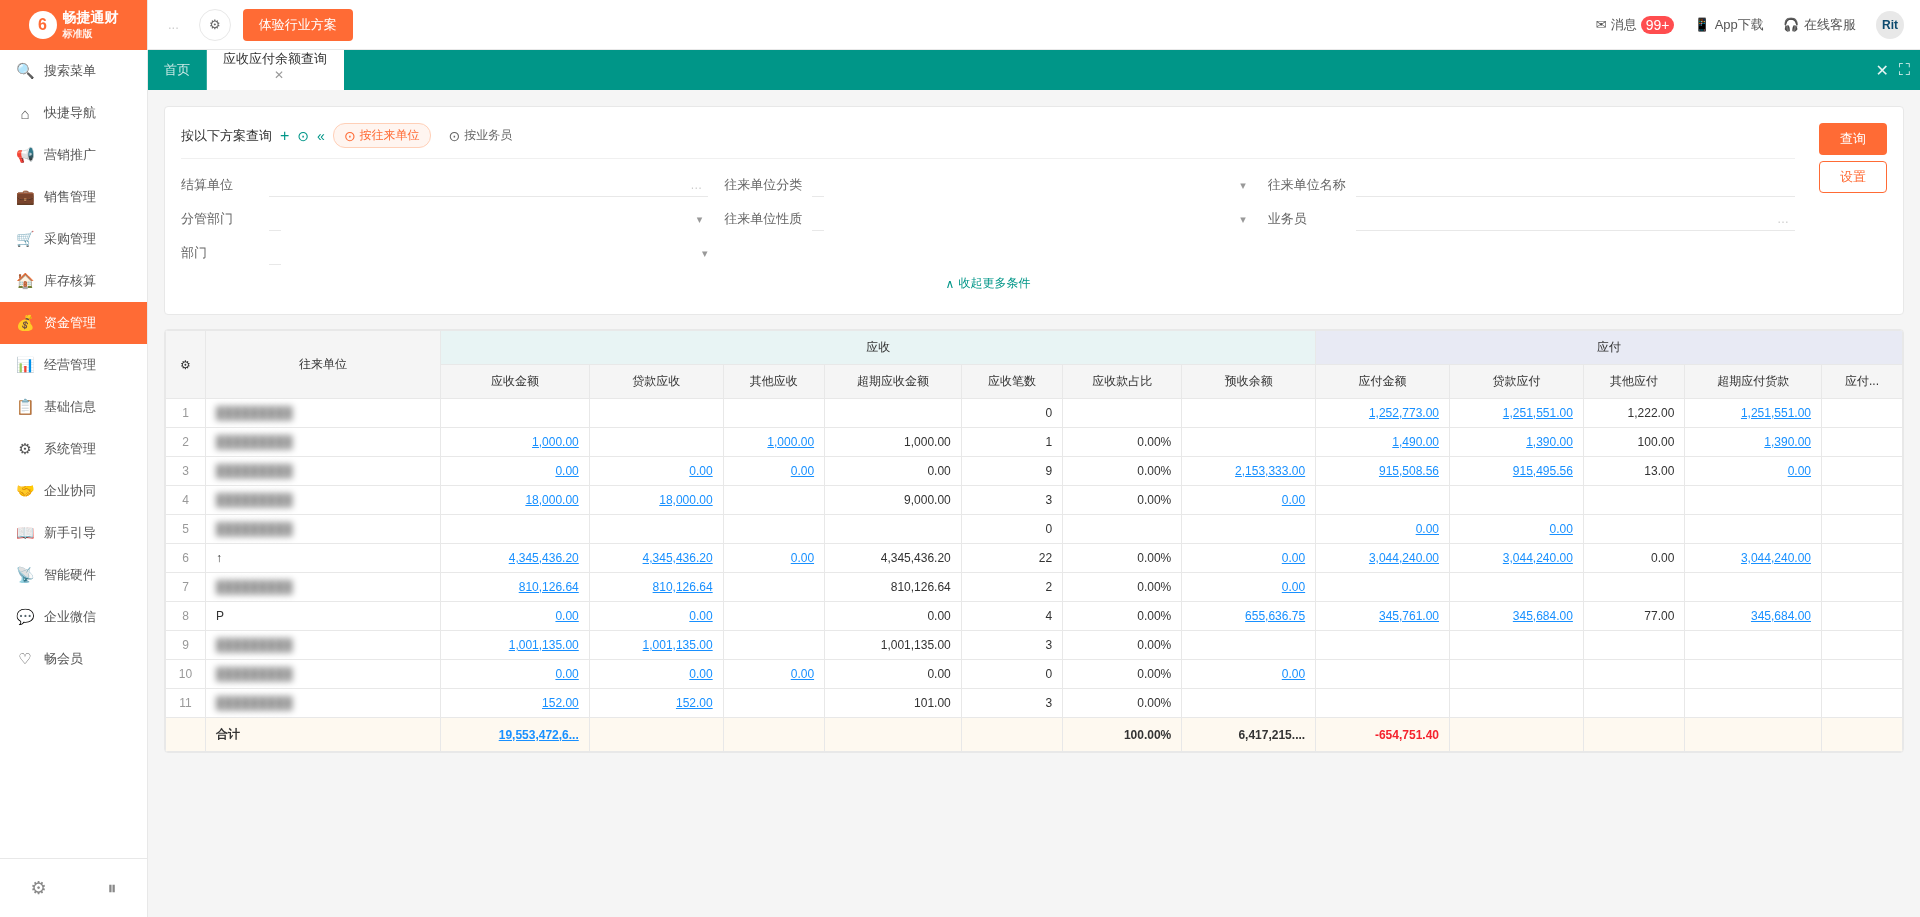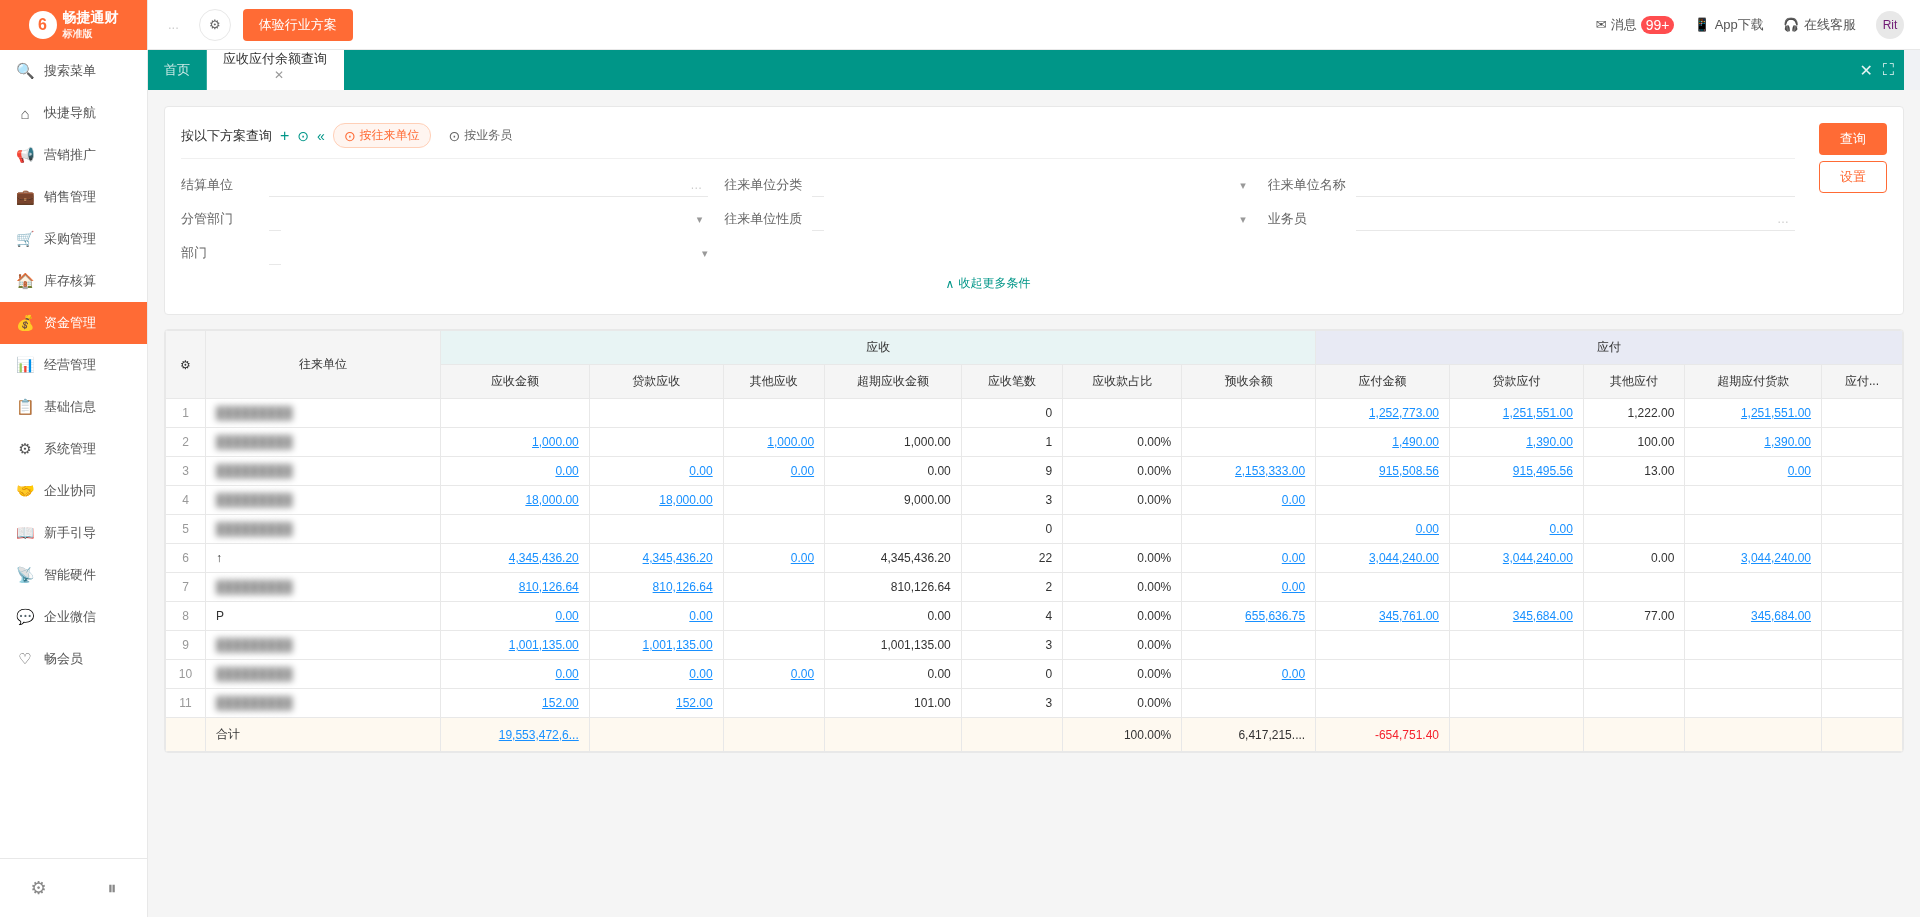--- a/index.html
+++ b/index.html
@@ -53,28 +53,29 @@
     .topbar-right {
       margin-left: auto; display: flex; align-items: center; gap: 20px; font-size: 13px; color: #555;
     }
     .topbar-right-item { display: flex; align-items: center; gap: 4px; cursor: pointer; }
     .badge {
       background: #ff4d4f; color: #fff; font-size: 14px; border-radius: 10px;
       padding: 1px 5px; min-width: 18px; text-align: center;
     }
     .user-avatar {
       width: 28px; height: 28px; border-radius: 50%; background: #e8e8e8;
-      display: flex; align-items: center; justify-content: center; font-size: 12px; color: #701a75;
+      display: flex; align-items: center; justify-content: center; font-size: 12px; color: #0c4a6e;
       overflow: hidden;
+      font-weight: bold;
     }
     .user-info { display: flex; align-items: center; gap: 6px; }
 
     
     .tabbar {
-      position: fixed; left: 148px; top: 50px; right: 16px; height: 40px;
+      position: fixed; left: 148px; top: 50px; right: 0; height: 40px;
       background: #009688; display: flex; align-items: stretch; z-index: 98;
     }
     .tab {
       display: flex; align-items: center; padding: 0 16px; cursor: pointer;
       color: rgba(255,255,255,0.8); font-size: 13px; border-right: 1px solid rgba(255,255,255,0.2);
     }
     .tab.active { background: #fff; color: #333; flex-direction: column; }
     .tab .tab-close { margin-left: 8px; color: #999; font-size: 12px; cursor: pointer; }
     .tabbar-actions {
       margin-left: auto; display: flex; align-items: center; padding: 0 10px; gap: 10px;
@@ -171,21 +172,21 @@
     }
     tbody tr td {
       padding: 7px 10px; border: 1px solid #e8e8e8; text-align: right;
       color: #333; white-space: nowrap;
     }
     tbody tr td:nth-child(2) { text-align: left; }
     tbody tr td:first-child { text-align: center; color: #999; }
     .td-link { color: #1890ff; text-decoration: underline; cursor: pointer; }
     tfoot tr td {
       padding: 8px 10px; border: 1px solid #e8e8e8; background: #fef9f0;
-      font-weight: normal; white-space: nowrap; text-align: right;
+      font-weight: bold; white-space: nowrap; text-align: right;
     }
     tfoot tr td:first-child { text-align: center; }
     tfoot tr td:nth-child(2) { text-align: left; }
     .negative { color: #f5222d; }
     .blurred { color: transparent; text-shadow: 0 0 6px rgba(0,0,0,0.4); user-select: none; }
 
     .col-group-header { background: #e8f4f4 !important; }
     .col-group-header2 { background: #e8eaf4 !important; }
   </style>
 </head>

